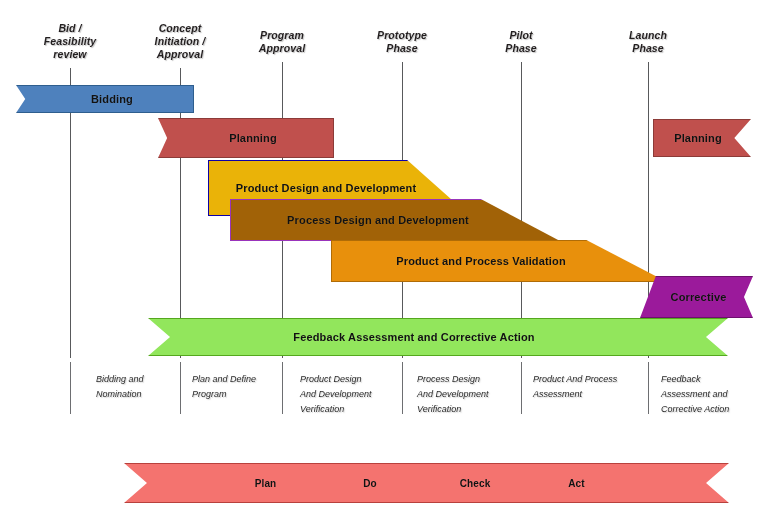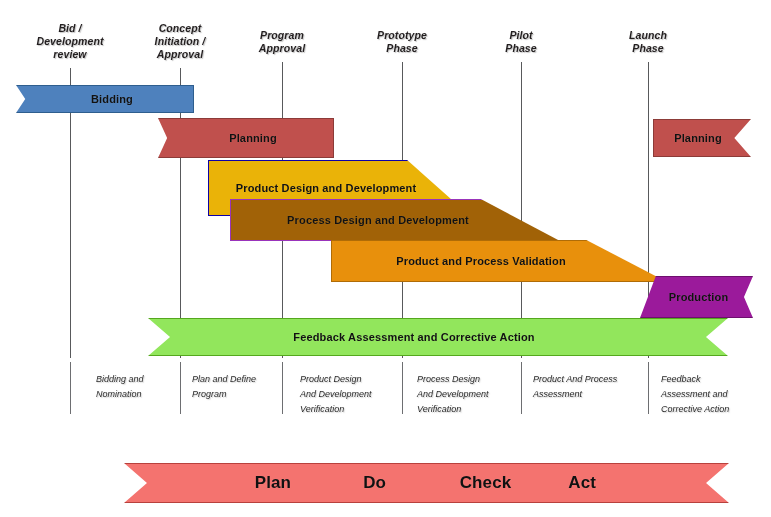--- a/index.html
+++ b/index.html
@@ -42,21 +42,21 @@
   .bar .bar-label{
     position:relative;
     font-size:11px;
     font-weight:bold;
     color:#111111;
     letter-spacing:.15px;
     white-space:nowrap;
     z-index:2;
     text-shadow:0 0 1px rgba(255,255,255,.18);
   }
-  .bar.pdca .bar-label{font-size:17px;}
+  .bar.pdca .bar-label{font-size:10px;}
 
   
   .shape-ribbon-left{
     clip-path:polygon(0 0, 100% 0, 100% 100%, 0 100%, 5.2% 50%);
   }
   
   .shape-ribbon-both{
     clip-path:polygon(0 0, 100% 0, 96.2% 50%, 100% 100%, 0 100%, 3.8% 50%);
   }
   
@@ -88,21 +88,21 @@
     text-shadow:1px 1px 1px rgba(170,170,170,.5);
   }
 </style>
 </head>
 <body>
 
 <div id="stage">
 
   <div id="milestones">
       <div class="milestone-label" style="left: 22px; top: 22px; width: 96px;">Bid /
-Development
+Feasibility
 review</div>
       <div class="milestone-line" style="left: 70px; top: 68px; height: 290px;"></div>
       <div class="milestone-label" style="left: 132px; top: 22px; width: 96px;">Concept
 Initiation /
 Approval</div>
       <div class="milestone-line" style="left: 180px; top: 68px; height: 290px;"></div>
       <div class="milestone-label" style="left: 234px; top: 29px; width: 96px;">Program
 Approval</div>
       <div class="milestone-line" style="left: 282px; top: 62px; height: 296px;"></div>
       <div class="milestone-label" style="left: 354px; top: 29px; width: 96px;">Prototype
@@ -129,21 +129,21 @@
       <div class="bar shape-ramp" style="left: 230px; top: 199px; width: 330px; height: 42px; background: #a16207; border: 1px solid rgb(153, 52, 187);">
         <span class="bar-label" style="margin-left: -34px;">Process Design and Development</span>
       </div>
       <div class="bar shape-ramp" style="left: 331px; top: 240px; width: 336px; height: 42px; background: rgb(232, 144, 12); border: 1px solid rgb(176, 108, 6);">
         <span class="bar-label" style="margin-left: -36px;">Product and Process Validation</span>
       </div>
       <div class="bar shape-ribbon-right" style="left: 653px; top: 119px; width: 98px; height: 38px; background: rgb(192, 80, 77); border: 1px solid rgb(140, 59, 56);">
         <span class="bar-label" style="margin-left: -8px;">Planning</span>
       </div>
       <div class="bar shape-prod" style="left: 640px; top: 276px; width: 113px; height: 42px; background: rgb(155, 26, 155); border: 1px solid rgb(110, 15, 110);">
-        <span class="bar-label" style="margin-left: 4px;">Production</span>
+        <span class="bar-label" style="margin-left: 4px;">Corrective</span>
       </div>
       <div class="bar shape-ribbon-both" style="left: 148px; top: 318px; width: 580px; height: 38px; background: rgb(146, 230, 92); border: 1px solid rgb(85, 168, 30);">
         <span class="bar-label" style="margin-left: -48px;">Feedback Assessment and Corrective Action</span>
       </div>
     </div>
 
   <div id="footer">
       <div class="footer-sep" style="left: 70px; top: 362px; height: 52px;"></div>
       <div class="footer-sep" style="left: 180px; top: 362px; height: 52px;"></div>
       <div class="footer-sep" style="left: 282px; top: 362px; height: 52px;"></div>

